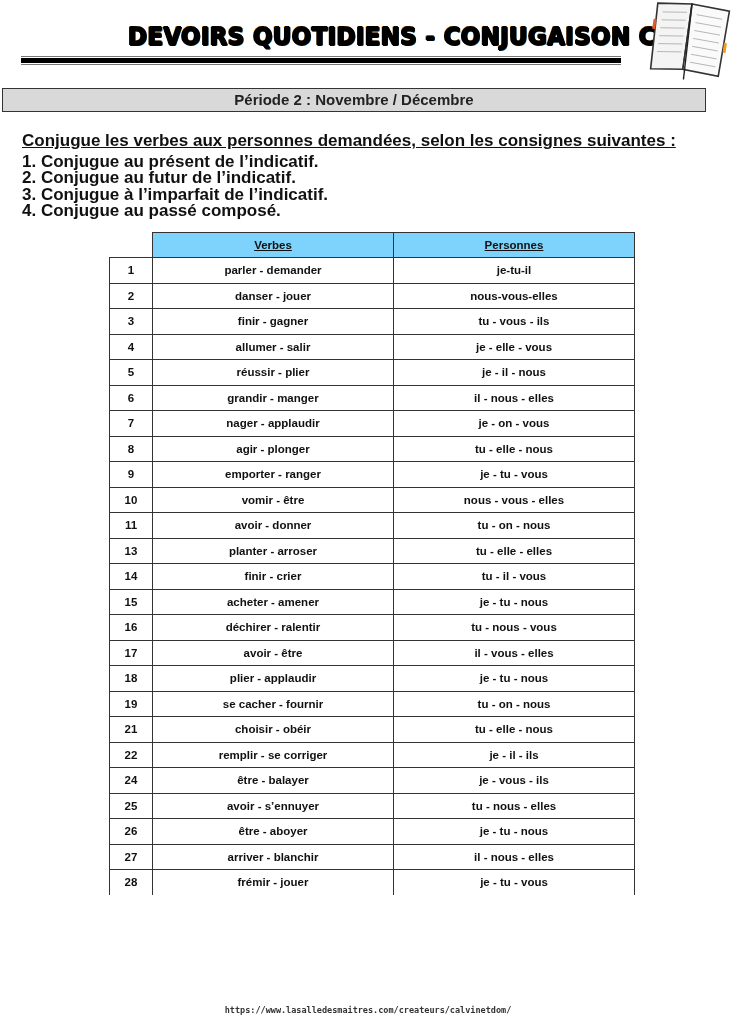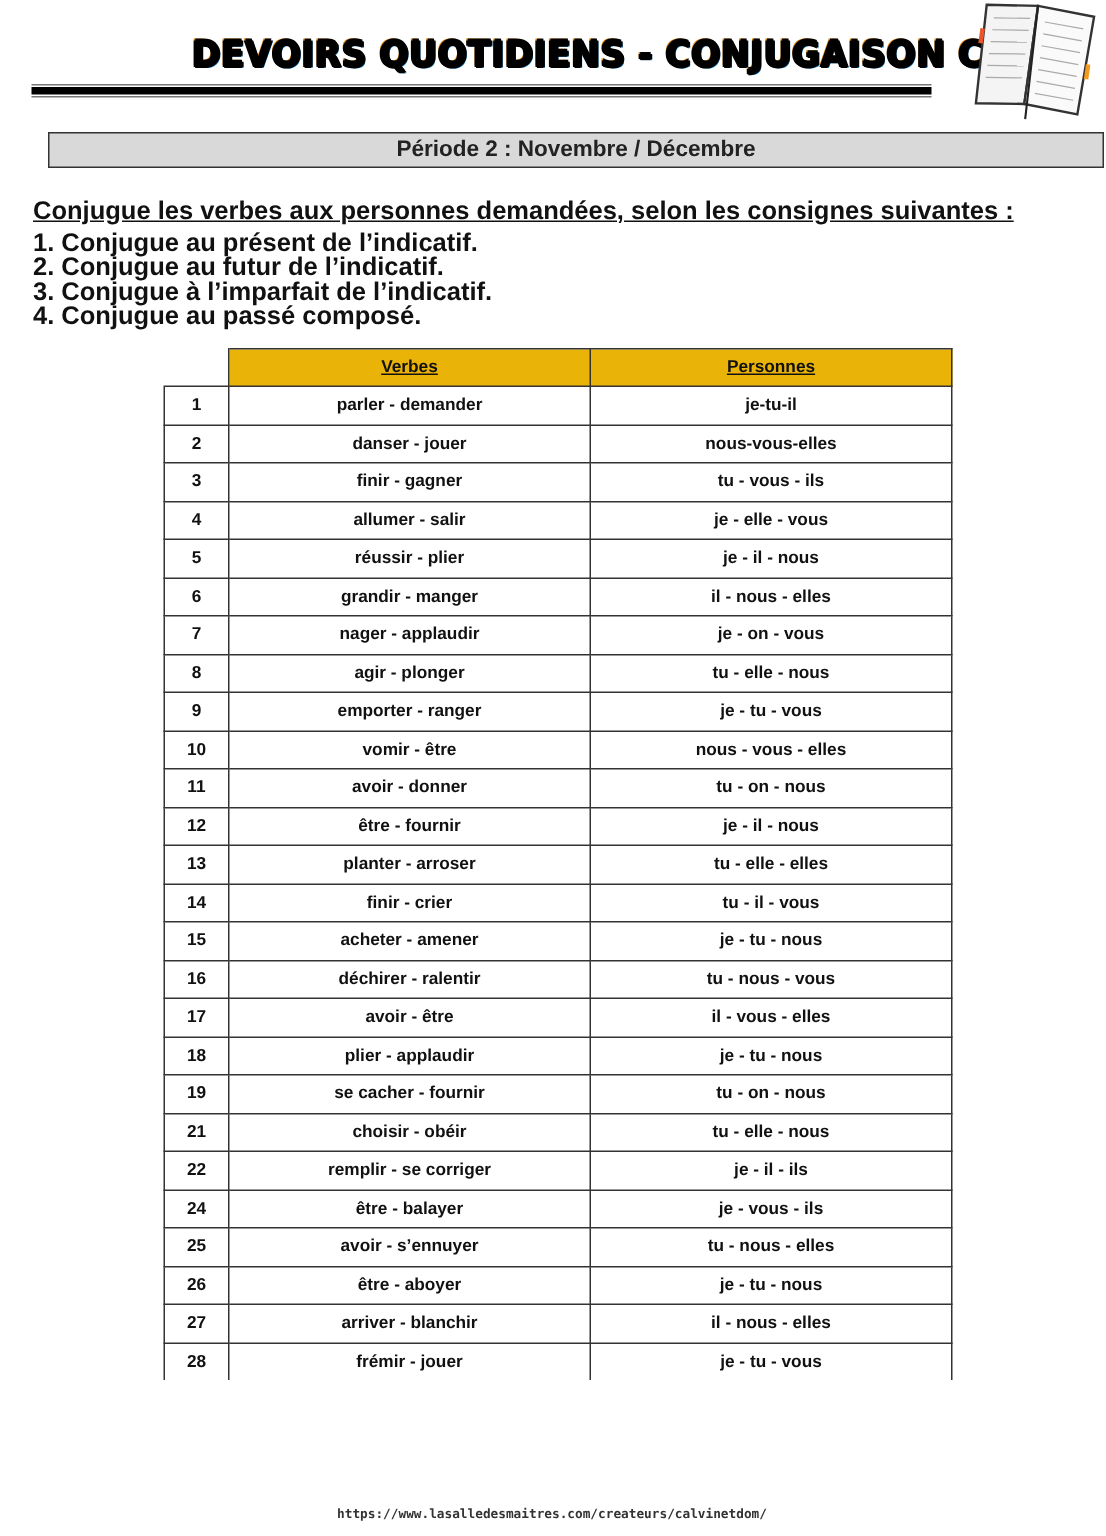--- a/index.html
+++ b/index.html
@@ -4,27 +4,27 @@
 <style>
   html,body{margin:0;padding:0;background:#ffffff;}
   body{width:737px;height:1024px;position:relative;overflow:hidden;font-family:"Liberation Sans",sans-serif;color:#111;}
   .title{position:absolute;left:128px;top:24px;font-family:"DejaVu Sans",sans-serif;font-weight:900;font-size:23px;letter-spacing:0.3px;color:#000;text-transform:uppercase;
     text-shadow:1px 0 0 #000,-1px 0 0 #000,0 1px 0 #000,0 -1px 0 #000,1px 1px 0 #1a8fd8,-1px -1px 0 #e08a10;transform:scaleY(1.05);}
   .rule{position:absolute;left:21px;width:600px;}
   .rule.r1{top:56px;height:1px;background:#777;}
   .rule.r2{top:58px;height:5px;background:#000;}
   .rule.r3{top:64px;height:1px;background:#777;}
   .book{position:absolute;left:645px;top:0px;width:90px;height:80px;}
-  .period{position:absolute;left:32px;top:88px;width:704px;height:24px;background:#d9d9d9;border:1.5px solid #333;box-sizing:border-box;text-align:center;font-size:15px;font-weight:bold;line-height:22px;color:#222;}
+  .period{position:absolute;left:2px;top:88px;width:704px;height:24px;background:#d9d9d9;border:1.5px solid #333;box-sizing:border-box;text-align:center;font-size:15px;font-weight:bold;line-height:22px;color:#222;}
   .instructions{position:absolute;left:22px;top:131px;font-size:17px;font-weight:bold;color:#111;}
   .instructions .lead{text-decoration:underline;margin-bottom:3px;}
   .instructions .item{line-height:16.4px;}
   table.conj{position:absolute;left:109px;top:232px;border-collapse:collapse;font-size:11.5px;font-weight:bold;}
   table.conj td,table.conj th{border:1.5px solid #333;text-align:center;padding:0;height:24.5px;}
-  table.conj th{background:#eab308;font-weight:bold;text-decoration:underline;height:24px;}
+  table.conj th{background:#7dd3fc;font-weight:bold;text-decoration:underline;height:24px;}
   table.conj th.blank{background:#fff;border:none;border-right:1.5px solid #333;border-bottom:1.5px solid #333;}
   td.num{width:42px;}
   td.verb,th.verb{width:240px;}
   td.pers,th.pers{width:240px;}
   tr.last td{border-bottom:none;}
   .footer{position:absolute;left:0;width:736px;top:1005px;text-align:center;font-family:"DejaVu Sans Mono",monospace;font-size:8.5px;font-weight:bold;color:#333;}
 </style>
 </head>
 <body>
 
@@ -126,25 +126,20 @@
         <td class="num">10</td>
         <td class="verb">vomir - être</td>
         <td class="pers">nous - vous - elles</td>
       </tr>
       <tr>
         <td class="num">11</td>
         <td class="verb">avoir - donner</td>
         <td class="pers">tu - on - nous</td>
       </tr>
       <tr>
-        <td class="num">12</td>
-        <td class="verb">être - fournir</td>
-        <td class="pers">je - il - nous</td>
-      </tr>
-      <tr>
         <td class="num">13</td>
         <td class="verb">planter - arroser</td>
         <td class="pers">tu - elle - elles</td>
       </tr>
       <tr>
         <td class="num">14</td>
         <td class="verb">finir - crier</td>
         <td class="pers">tu - il - vous</td>
       </tr>
       <tr>

